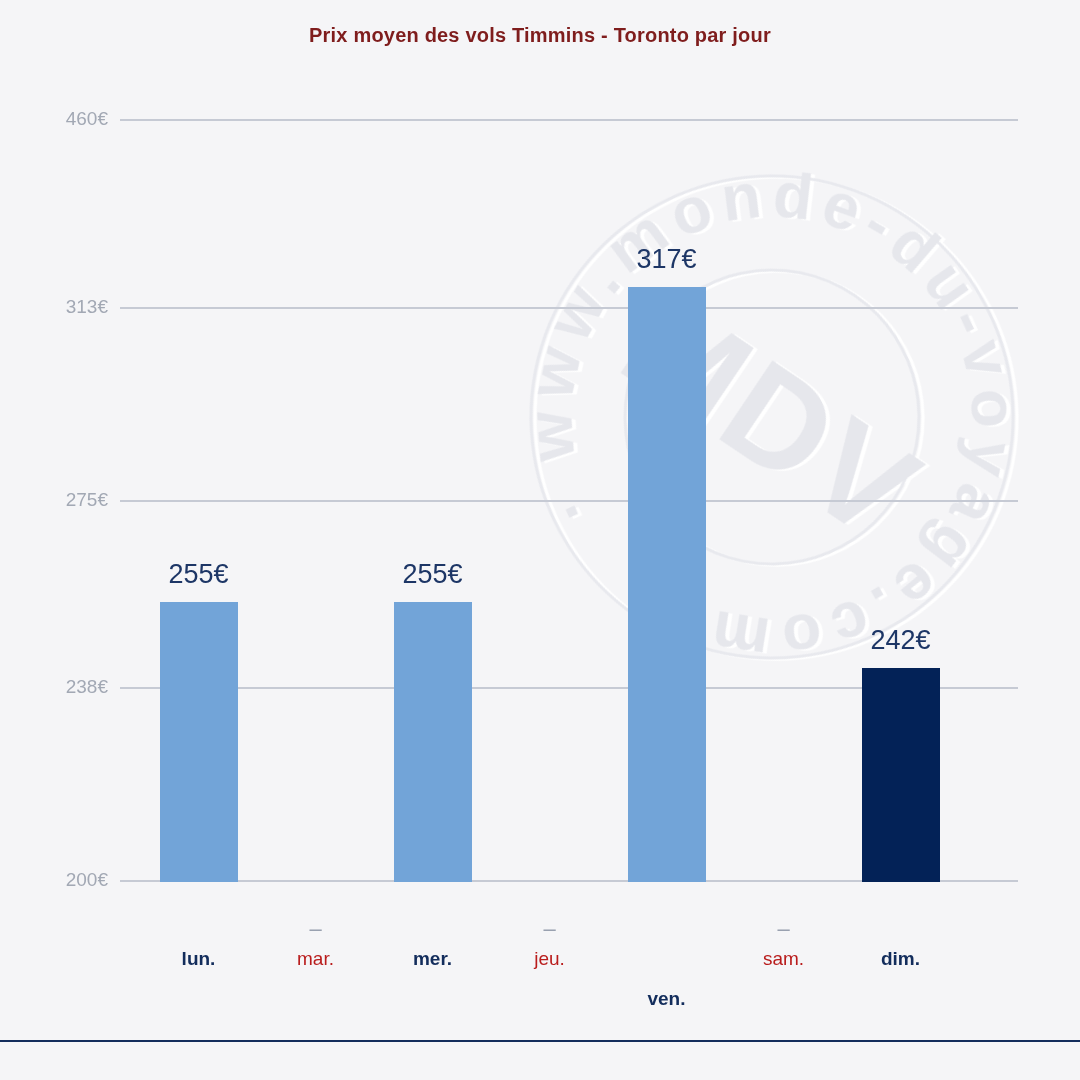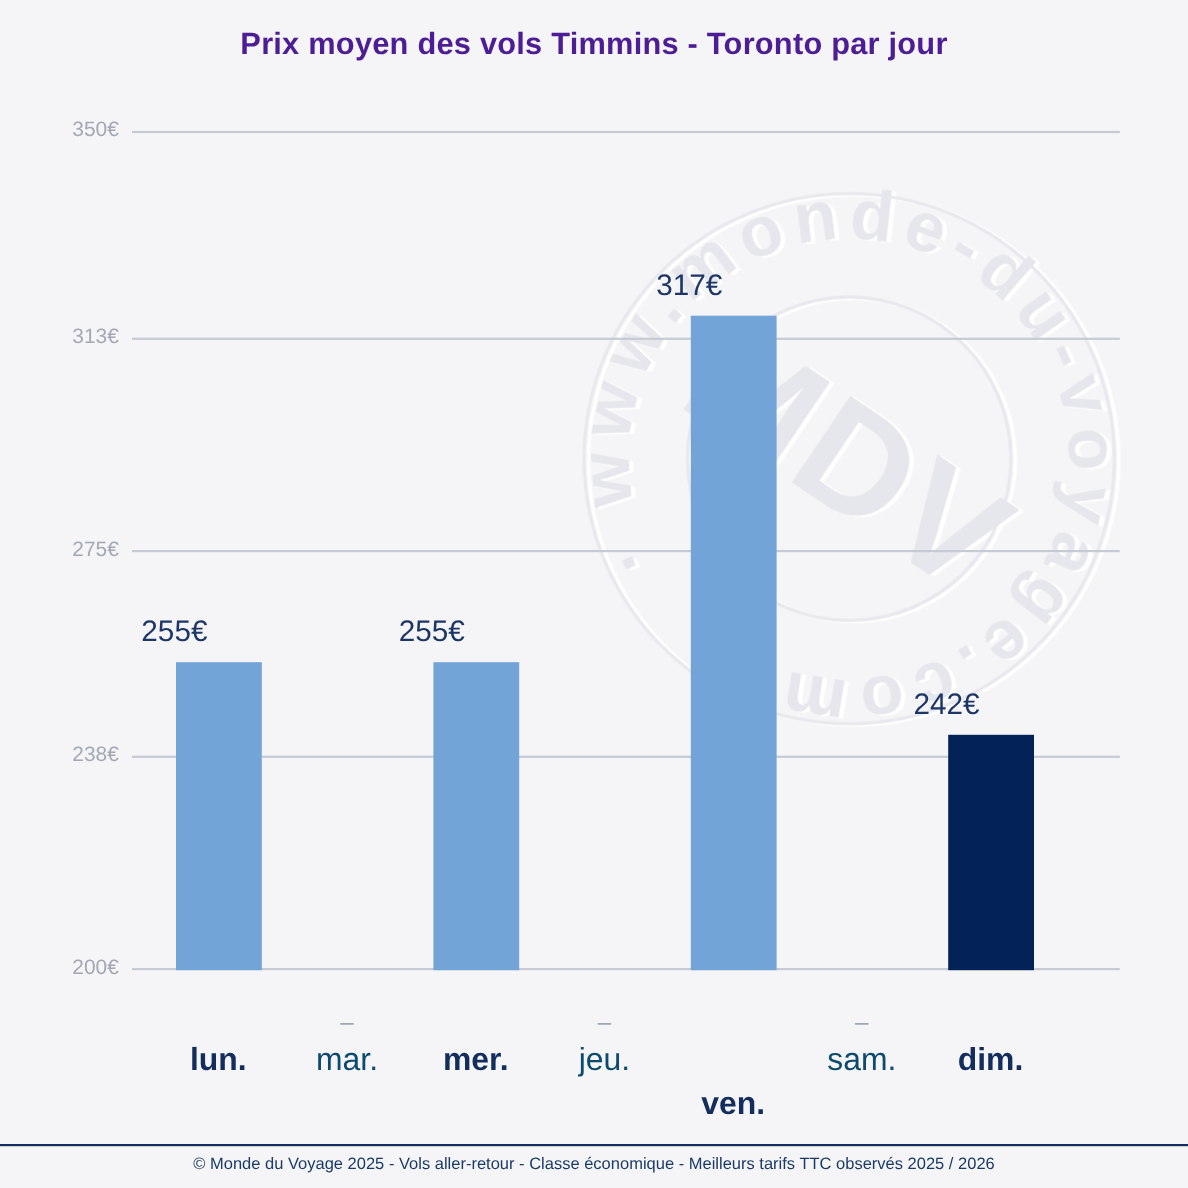--- a/index.html
+++ b/index.html
@@ -8,22 +8,22 @@
     position: relative;
     background: #f5f5f7;
     font-family: "Liberation Sans", "DejaVu Sans", sans-serif;
     overflow: hidden;
   }
   .canvas { position: absolute; inset: 0; }
 
   .chart-title {
     position: absolute; top: 24px; left: 0; width: 100%;
     text-align: center;
-    font-size: 28px; font-weight: bold;
-    color: #4c1d95;
+    font-size: 20px; font-weight: bold;
+    color: #7f1d1d;
     letter-spacing: 0.2px;
   }
   .chart-subtitle {
     position: absolute; top: 77px; left: 0; width: 100%;
     text-align: center;
     font-size: 19px; font-weight: normal;
     color: #27477e;
   }
 
   .plot { position: absolute; inset: 0; }
@@ -39,33 +39,33 @@
     text-align: right;
     font-size: 19px;
     color: #a2a8b4;
   }
 
   .bar { position: absolute; }
 
   .bar-value-label {
     position: absolute;
     width: 140px;
-    text-align: left;
+    text-align: center;
     font-size: 27px;
     color: #1d3666;
   }
 
   .x-tick-label {
     position: absolute;
     width: 120px;
     text-align: center;
-    font-size: 29px;
+    font-size: 19px;
   }
   .x-tick-label.active { color: #132d5c; font-weight: bold; }
-  .x-tick-label.inactive { color: #0c4a6e; font-weight: normal; }
+  .x-tick-label.inactive { color: #b91c1c; font-weight: normal; }
 
   .no-data-dash {
     position: absolute;
     width: 120px;
     text-align: center;
     font-size: 22px;
     color: #99a1b0;
   }
 
   .watermark {
@@ -114,21 +114,21 @@
         <circle cx="260" cy="260" r="241" fill="none" stroke="#e8e9ee" stroke-width="3"></circle>
         <circle cx="260" cy="260" r="147" fill="none" stroke="#e8e9ee" stroke-width="3"></circle>
         <text font-size="64" letter-spacing="8">
           <textPath id="wm-ring" href="#ringPath" startOffset="0">· www.monde-du-voyage.com</textPath>
         </text>
         <text id="wm-center" x="260" y="260" font-size="138" letter-spacing="4" text-anchor="middle" dominant-baseline="central" transform="rotate(62 260 260)">MDV</text>
       </g>
     </svg>
 
   <div class="gridline" style="left: 120px; width: 898px; top: 119px;"></div>
-      <div class="y-tick-label" style="left: 0px; top: 108px;">350€</div>
+      <div class="y-tick-label" style="left: 0px; top: 108px;">460€</div>
       <div class="gridline" style="left: 120px; width: 898px; top: 306.713px;"></div>
       <div class="y-tick-label" style="left: 0px; top: 295.713px;">313€</div>
       <div class="gridline" style="left: 120px; width: 898px; top: 499.5px;"></div>
       <div class="y-tick-label" style="left: 0px; top: 488.5px;">275€</div>
       <div class="gridline" style="left: 120px; width: 898px; top: 687.213px;"></div>
       <div class="y-tick-label" style="left: 0px; top: 676.213px;">238€</div>
       <div class="gridline" style="left: 120px; width: 898px; top: 880px;"></div>
       <div class="y-tick-label" style="left: 0px; top: 869px;">200€</div>
       <div class="bar" style="left: 159.5px; top: 601.967px; width: 78px; height: 280.033px; background: rgb(114, 164, 216);"></div>
       <div class="bar-value-label" style="left: 128.5px; top: 558.967px;">255€</div>
@@ -144,15 +144,14 @@
       <div class="bar-value-label" style="left: 596.5px; top: 244.42px;">317€</div>
       <div class="x-tick-label active" style="left: 606.5px; top: 948px; margin-top: 40px;">ven.</div>
       <div class="no-data-dash" style="left: 723.5px; top: 916px;">–</div>
       <div class="x-tick-label inactive" style="left: 723.5px; top: 948px;">sam.</div>
       <div class="bar" style="left: 861.5px; top: 667.92px; width: 78px; height: 214.08px; background: rgb(3, 34, 87);"></div>
       <div class="bar-value-label" style="left: 830.5px; top: 624.92px;">242€</div>
       <div class="x-tick-label active" style="left: 840.5px; top: 948px;">dim.</div>
     </div>
 
   <div class="footer-separator"></div>
-  <div class="footer-text">© Monde du Voyage 2025 - Vols aller-retour - Classe économique - Meilleurs tarifs TTC observés 2025 / 2026</div>
 
 </div>
 
 </body></html>

